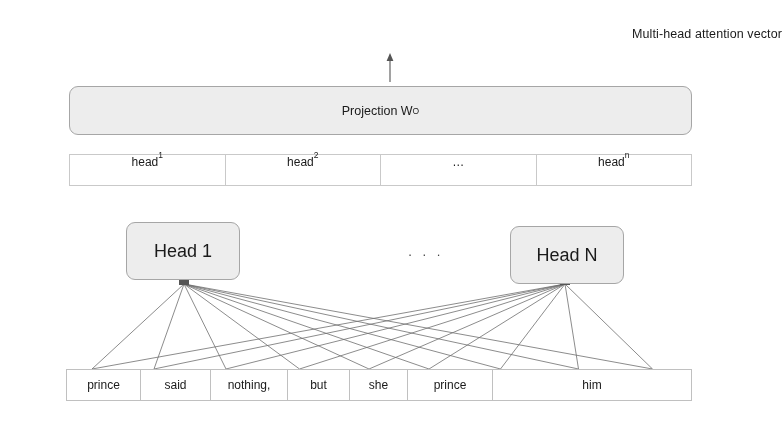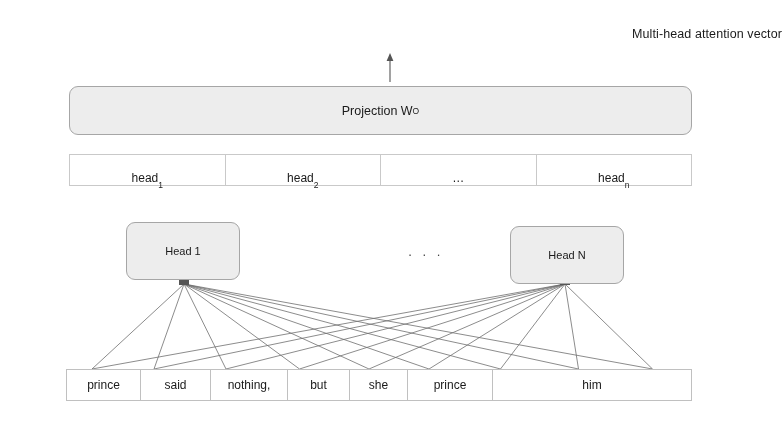--- a/index.html
+++ b/index.html
@@ -78,42 +78,42 @@
     width: 623px;
     height: 32px;
     box-sizing: border-box;
     display: flex;
     border: 1px solid #c9c9c9;
     background: #ffffff;
   }
   #head-row .cell {
     flex: 1 1 0;
     display: flex;
-    align-items: flex-end;
+    align-items: flex-start;
     justify-content: center;
     font-size: 12px;
     color: #1a1a1a;
     border-right: 1px solid #c9c9c9;
     box-sizing: border-box;
   }
   #head-row .cell:last-child { border-right: none; }
 
   
   .head-box {
     position: absolute;
     width: 114px;
     height: 58px;
     box-sizing: border-box;
     background: #ededed;
     border: 1px solid #a6a6a6;
     border-radius: 9px;
     display: flex;
     align-items: center;
     justify-content: center;
-    font-size: 11px;
+    font-size: 18px;
     color: #1a1a1a;
   }
   #head-box-1 { left: 126px; top: 222px; }
   #head-box-n { left: 510px; top: 226px; }
 
   #heads-ellipsis {
     position: absolute;
     left: 398px;
     top: 244px;
     width: 56px;

